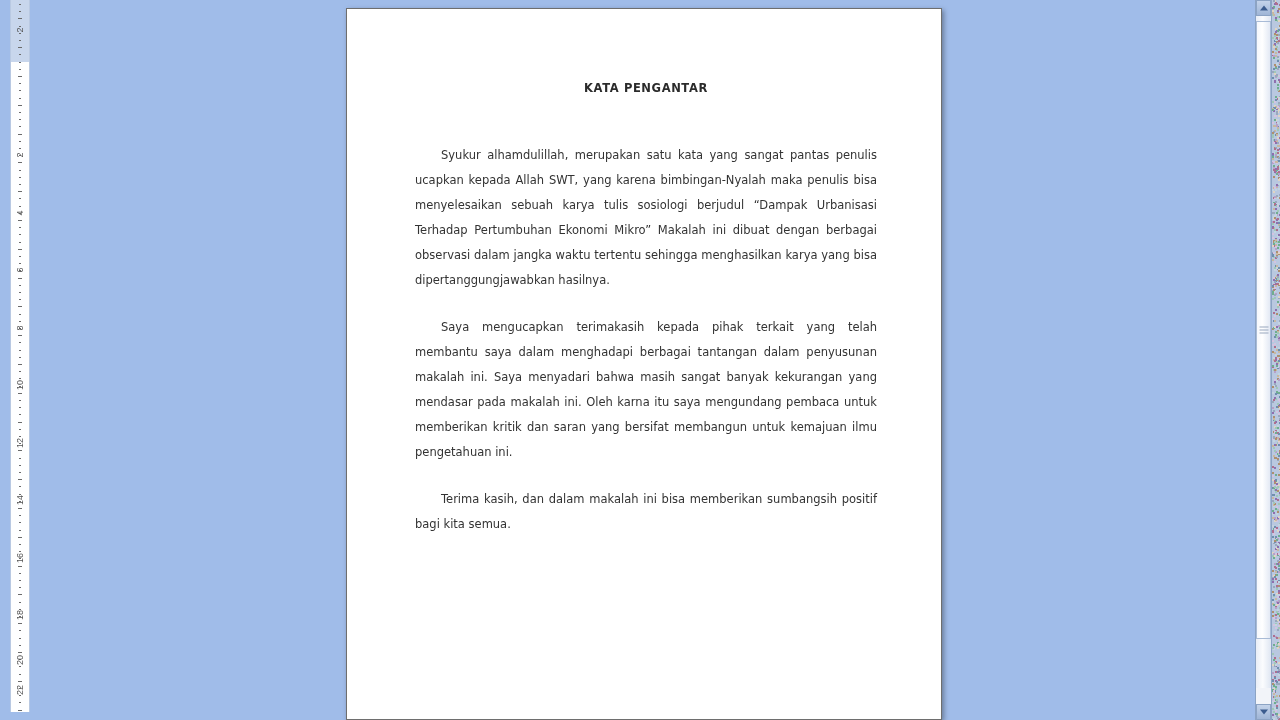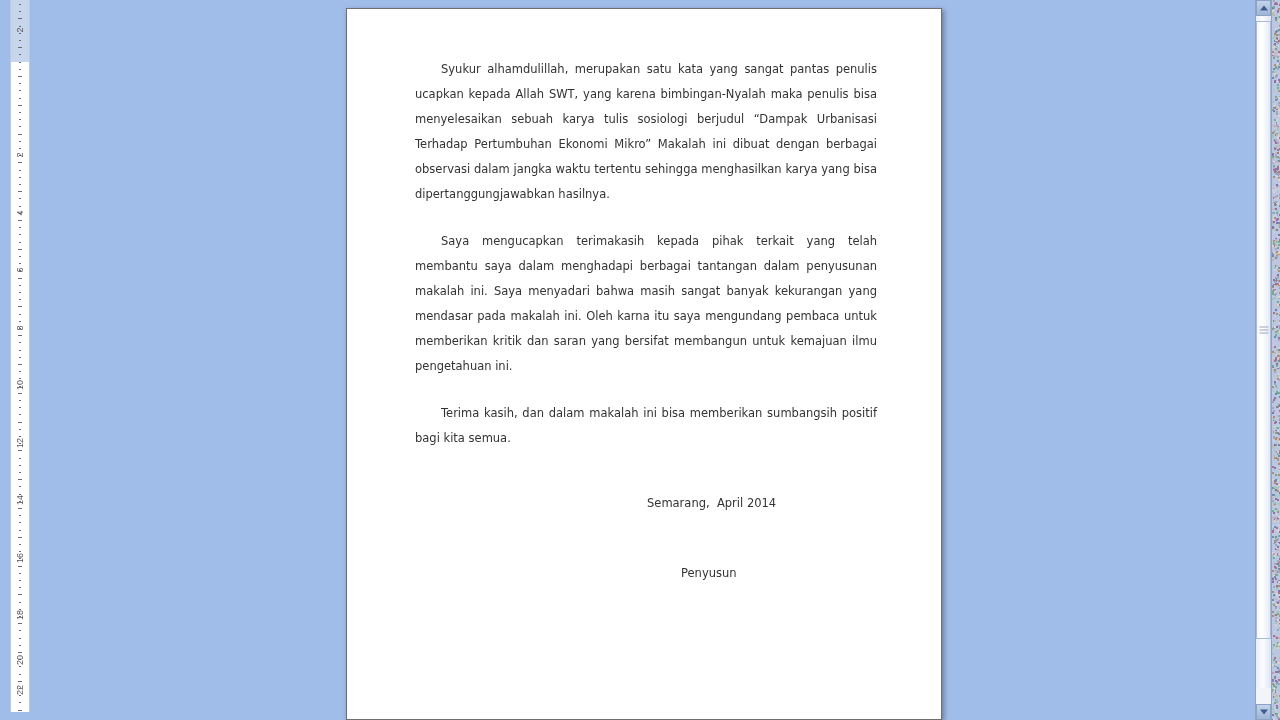--- a/index.html
+++ b/index.html
@@ -330,31 +330,28 @@
         <div class="rnum" style="top:558px">16</div>
         <div class="rnum" style="top:615px">18</div>
         <div class="rnum" style="top:660px">20</div>
         <div class="rnum" style="top:690px">22</div>
       </div>
   </div>
 
   <div class="page">
     <div class="doc-body">
 
+      <div class="doc-title">KATA PENGANTAR</div>
 
       <p class="doc-para p1">Syukur alhamdulillah, merupakan satu kata yang sangat pantas penulis ucapkan kepada Allah SWT, yang karena bimbingan-Nyalah maka penulis bisa menyelesaikan sebuah karya tulis sosiologi berjudul “Dampak Urbanisasi Terhadap Pertumbuhan Ekonomi Mikro” Makalah ini dibuat dengan berbagai observasi dalam jangka waktu tertentu sehingga menghasilkan karya yang bisa dipertanggungjawabkan hasilnya.</p>
 
       <p class="doc-para p2">Saya mengucapkan terimakasih kepada pihak terkait yang telah membantu saya dalam menghadapi berbagai tantangan dalam penyusunan makalah ini. Saya menyadari bahwa masih sangat banyak kekurangan yang mendasar pada makalah ini. Oleh karna itu saya mengundang pembaca untuk memberikan kritik dan saran yang bersifat membangun untuk kemajuan ilmu pengetahuan ini.</p>
 
       <p class="doc-para p3">Terima kasih, dan dalam makalah ini bisa memberikan sumbangsih positif bagi kita semua.</p>
 
-      <div class="sign-block">
-        <div class="sign-line">Semarang,  April 2014</div>
-        <div class="sign-line penyusun">Penyusun</div>
-      </div>
 
     </div>
   </div>
 
   <div class="v-scroll">
     <div class="track">
       <div class="thumb">
         <div class="grip">
           <i></i>
             <i></i>

